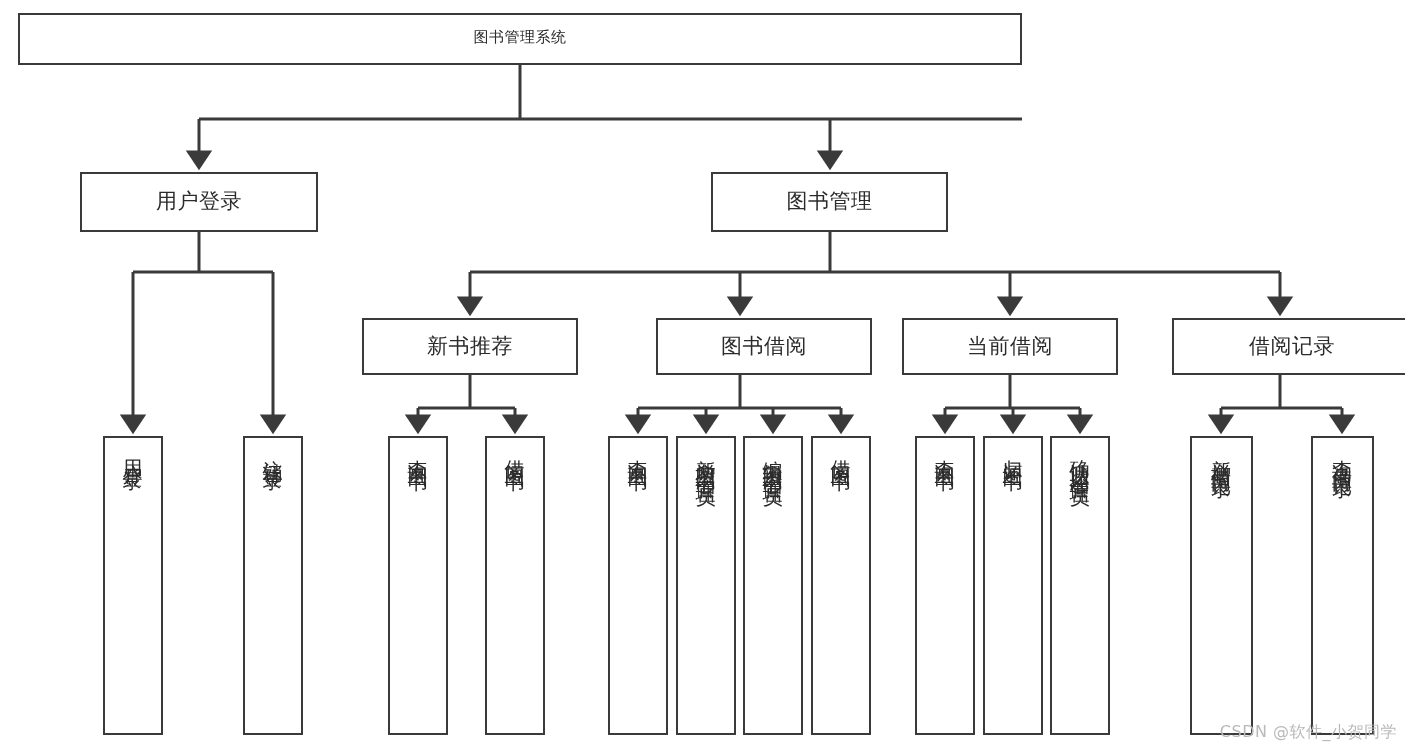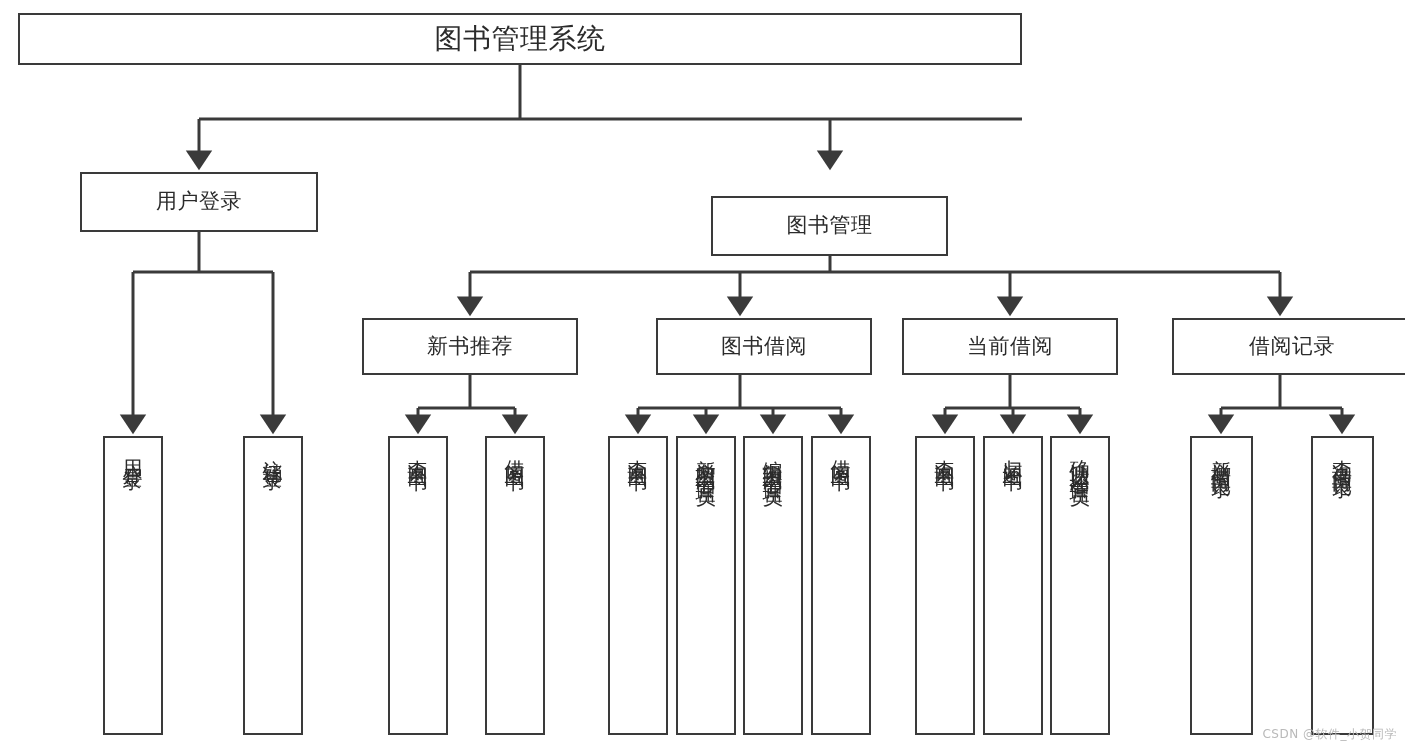--- a/index.html
+++ b/index.html
@@ -35,21 +35,22 @@
     align-items: center;
     justify-content: center;
     color: #2b2b2b;
   }
   .node.horiz {
     font-size: 21px;
     letter-spacing: 0.5px;
     line-height: 1.1;
   }
   .node.root {
-    font-size: 28px;
+    font-size: 15px;
+    font-family: Liberation Mono, monospace;
   }
   .node.leaf {
     font-size: 20px;
     align-items: flex-start;
     justify-content: center;
     padding-top: 6px;
   }
   .vtext {
     writing-mode: vertical-rl;
     text-orientation: upright;
@@ -60,21 +61,21 @@
     display: block;
   }
   .htext {
     display: block;
     white-space: nowrap;
   }
   #watermark {
     position: absolute;
     right: 8px;
     bottom: 4px;
-    font-size: 12px;
+    font-size: 16px;
     color: #b9b9b9;
     letter-spacing: 0.5px;
     white-space: nowrap;
     user-select: none;
   }
 </style>
 </head>
 <body>
 
 <div id="canvas">
@@ -131,21 +132,21 @@
     </g>
   </svg>
 
   <div class="node horiz root" style="left:18px; top:13px; width:1004px; height:52px;">
     <span class="htext">图书管理系统</span>
   </div>
 
   <div class="node horiz" style="left:80px; top:172px; width:238px; height:60px;">
     <span class="htext">用户登录</span>
   </div>
-  <div class="node horiz" style="left:711px; top:172px; width:237px; height:60px;margin-top:24px;">
+  <div class="node horiz" style="left:711px; top:172px; width:237px; height:60px;">
     <span class="htext">图书管理</span>
   </div>
 
   <div class="node horiz" style="left:362px; top:318px; width:216px; height:57px;align-items:center;">
     <span class="htext">新书推荐</span>
   </div>
   <div class="node horiz" style="left:656px; top:318px; width:216px; height:57px;">
     <span class="htext">图书借阅</span>
   </div>
   <div class="node horiz" style="left:902px; top:318px; width:216px; height:57px;justify-content:center;">

